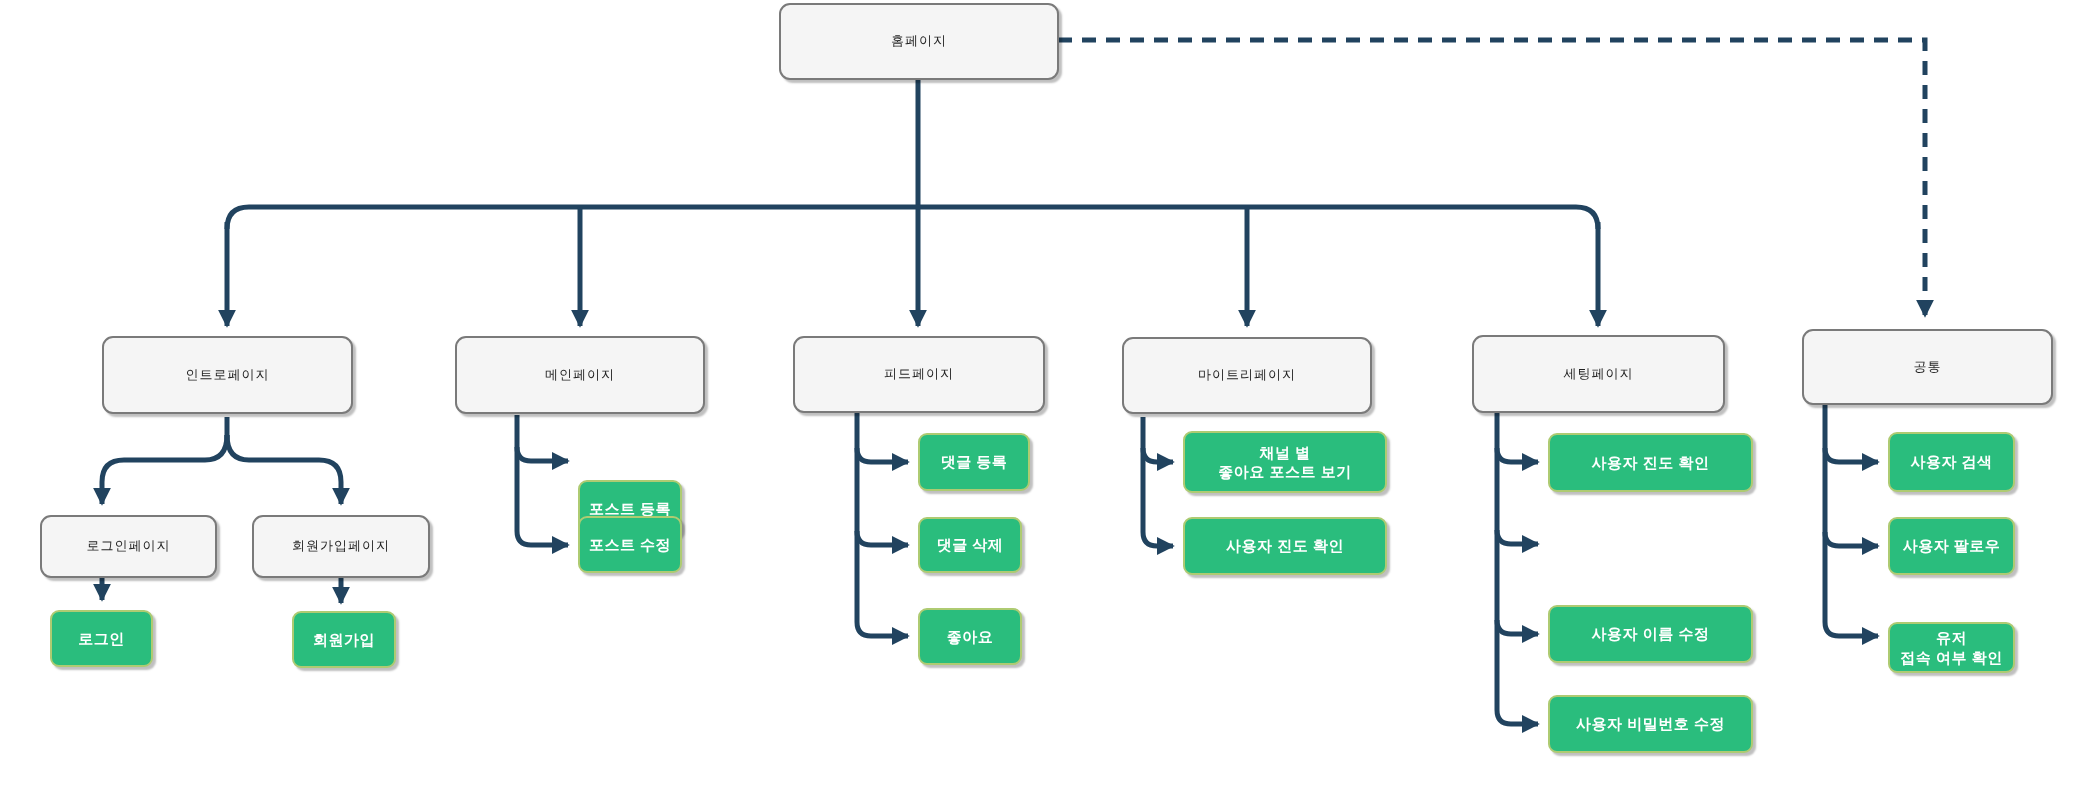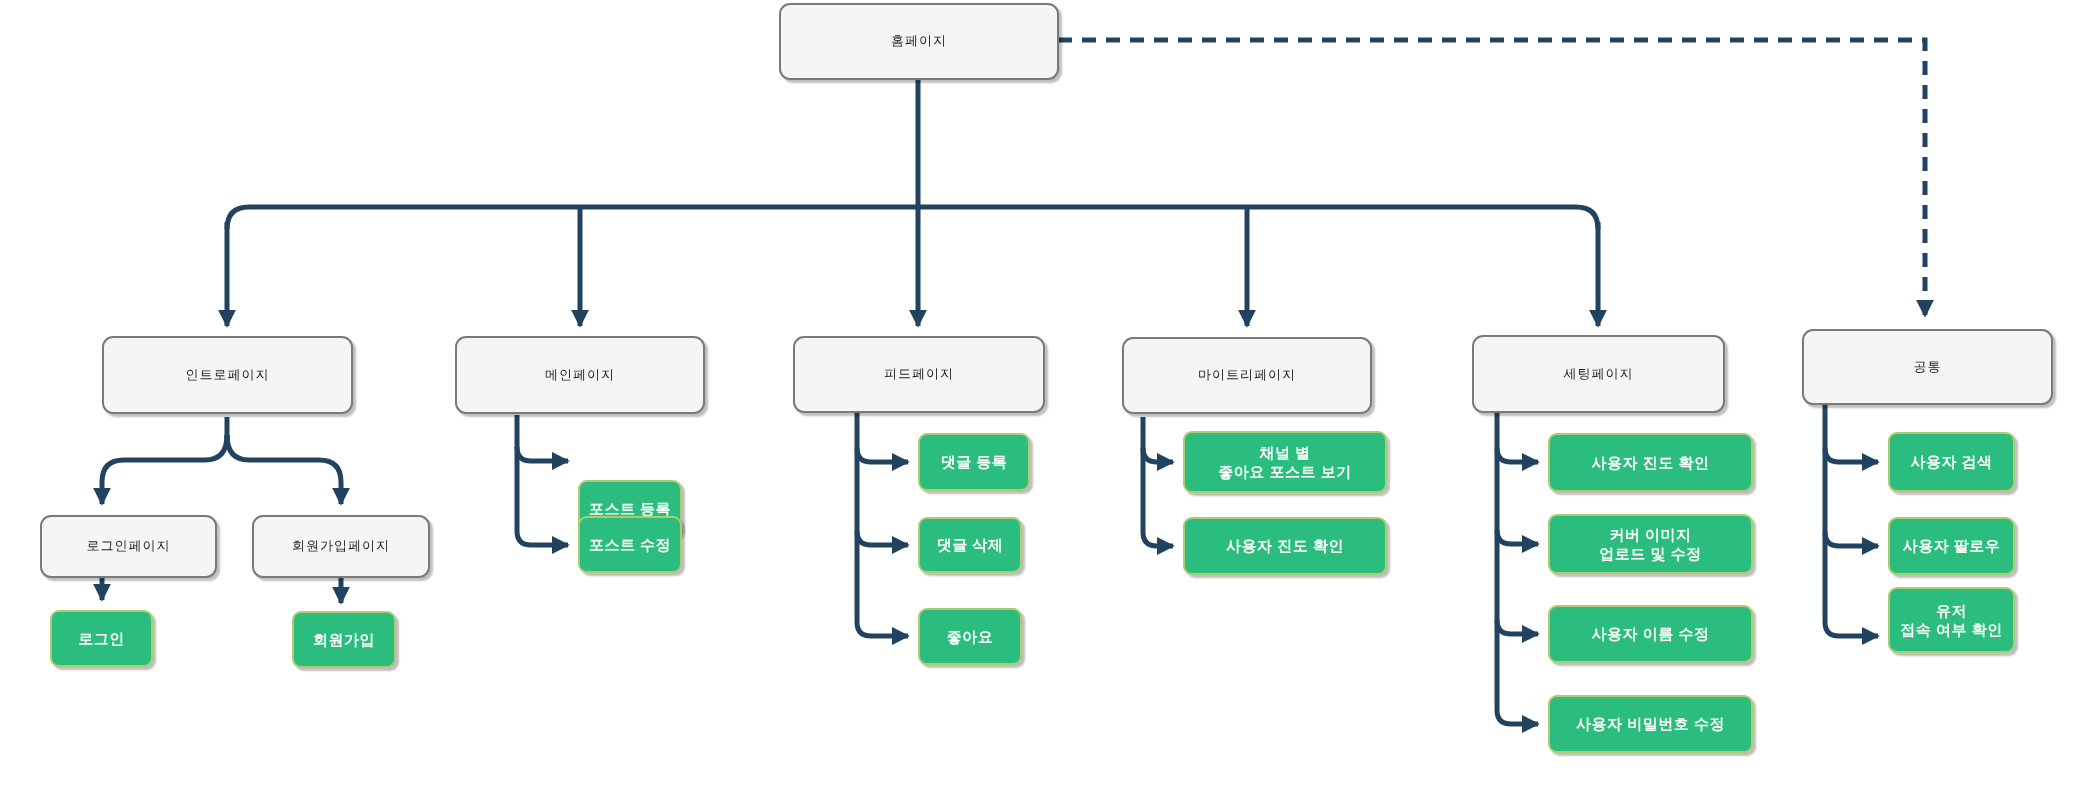--- a/index.html
+++ b/index.html
@@ -109,23 +109,21 @@
 
   <div class="node action" style="left:918px;top:433px;width:112px;height:58px;">댓글 등록</div>
   <div class="node action" style="left:918px;top:517px;width:104px;height:56px;">댓글 삭제</div>
   <div class="node action" style="left:918px;top:608px;width:104px;height:57px;">좋아요</div>
 
   <div class="node action" style="left:1183px;top:431px;width:204px;height:62px;">채널 별
 좋아요 포스트 보기</div>
   <div class="node action" style="left:1183px;top:517px;width:204px;height:58px;">사용자 진도 확인</div>
 
   <div class="node action" style="left:1548px;top:433px;width:205px;height:59px;">사용자 진도 확인</div>
-  <div class="node action" style="left:1548px;top:514px;width:205px;height:60px;">커버 이미지
-업로드 및 수정</div>
   <div class="node action" style="left:1548px;top:605px;width:205px;height:58px;">사용자 이름 수정</div>
   <div class="node action" style="left:1548px;top:695px;width:205px;height:58px;">사용자 비밀번호 수정</div>
 
   <div class="node action" style="left:1888px;top:432px;width:127px;height:60px;">사용자 검색</div>
   <div class="node action" style="left:1888px;top:517px;width:127px;height:58px;">사용자 팔로우</div>
-  <div class="node action" style="left:1888px;top:587px;width:127px;height:66px;">유저
+  <div class="node action" style="left:1888px;top:622px;width:127px;height:51px;">유저
 접속 여부 확인</div>
 
 </div>
 
 </body></html>

